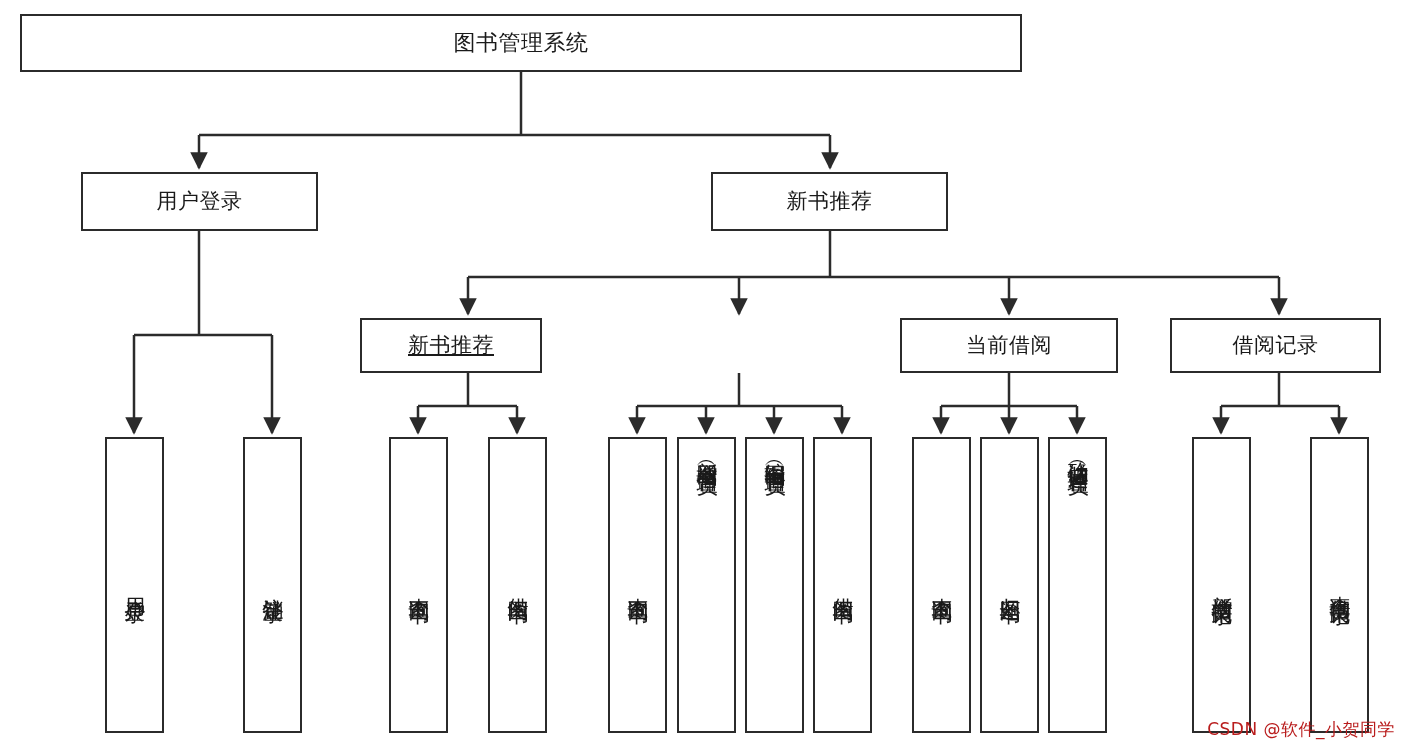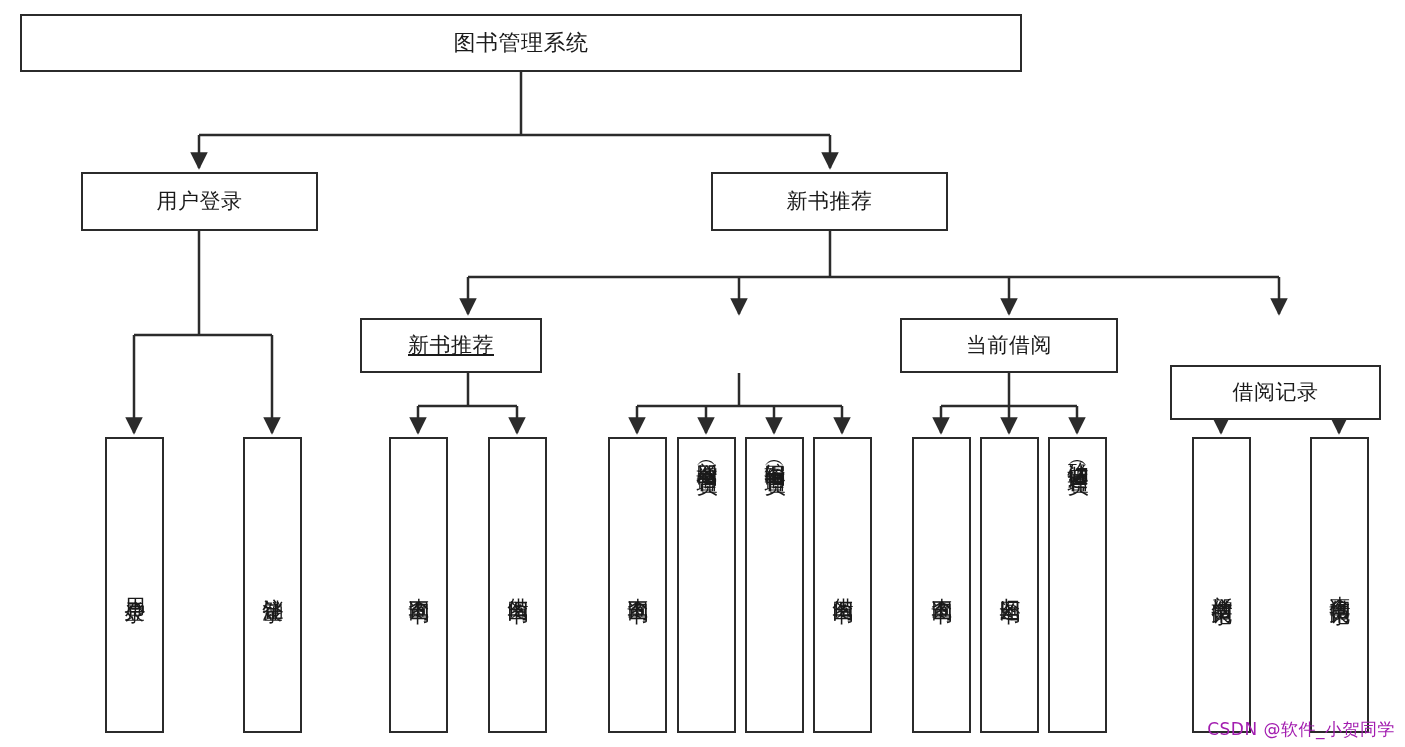--- a/index.html
+++ b/index.html
@@ -64,21 +64,21 @@
   .node.vert.centered {
     align-items: center;
     padding-top: 0;
   }
   .node.root .node-label { font-size: 22px; }
   #watermark {
     position: absolute;
     right: 10px;
     bottom: 6px;
     font-size: 17px;
-    color: #a21caf;
+    color: #b91c1c;
     white-space: nowrap;
     pointer-events: none;
     letter-spacing: 0.5px;
   }
 </style>
 </head>
 <body>
 
 <div id="diagram-root">
 
@@ -142,21 +142,21 @@
   <div class="node horiz" style="left:711px; top:172px; width:237px; height:59px;">
     <span class="node-label">新书推荐</span>
   </div>
 
   <div class="node horiz" style="left:360px; top:318px; width:182px; height:55px;text-decoration:underline;">
     <span class="node-label">新书推荐</span>
   </div>
   <div class="node horiz" style="left:900px; top:318px; width:218px; height:55px;">
     <span class="node-label">当前借阅</span>
   </div>
-  <div class="node horiz" style="left:1170px; top:318px; width:211px; height:55px;margin-top:47px;">
+  <div class="node horiz" style="left:1170px; top:318px; width:211px; height:55px;">
     <span class="node-label">借阅记录</span>
   </div>
 
   <div class="node vert centered" style="left:105px; top:437px; width:59px; height:296px;">
     <span class="node-label">用户登录</span>
   </div>
   <div class="node vert centered" style="left:243px; top:437px; width:59px; height:296px;">
     <span class="node-label">注销登录</span>
   </div>
 

